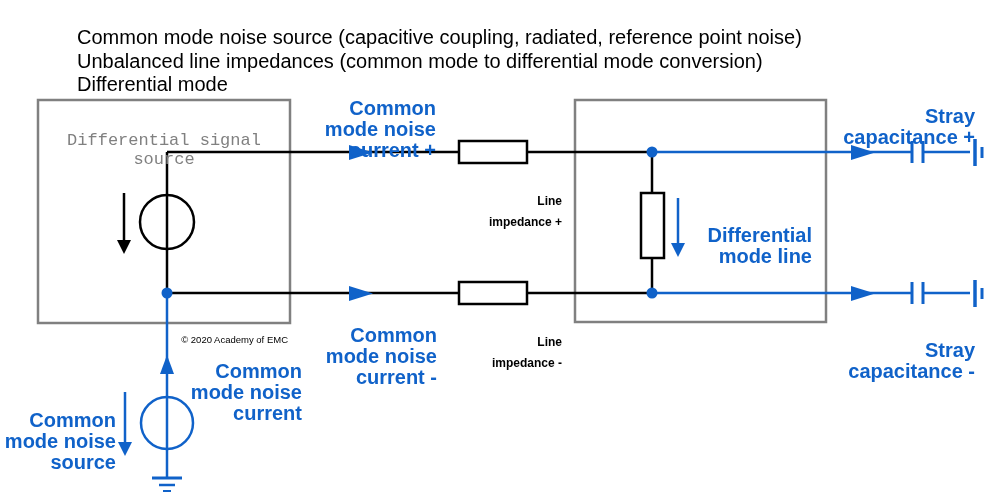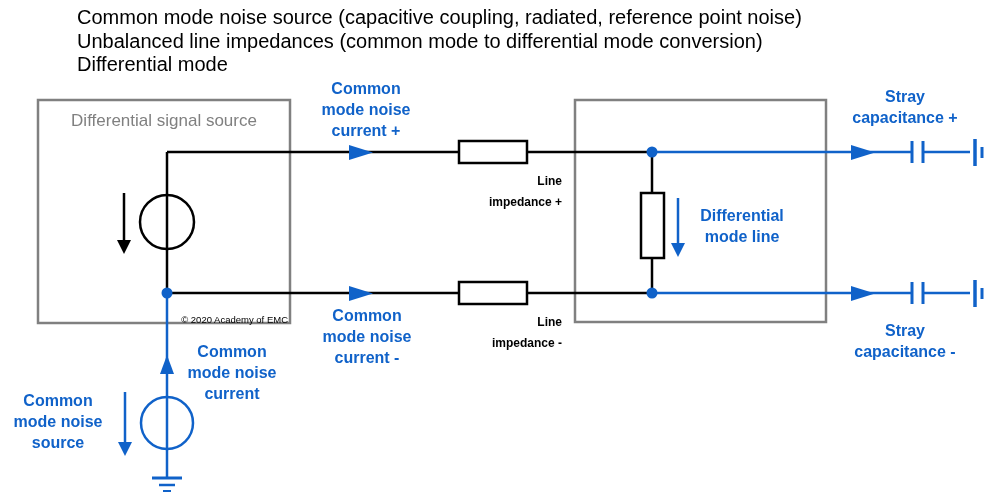--- a/index.html
+++ b/index.html
@@ -12,35 +12,35 @@
     font-family:"Liberation Sans","DejaVu Sans",sans-serif;
     background:#ffffff;
   }
   .canvas{
     position:relative;
     width:1000px;height:504px;
     background:#ffffff;
     overflow:hidden;
   }
   .canvas svg{position:absolute;left:0;top:0;}
-  .txt{position:absolute;white-space:pre-line;}
+  .txt{position:absolute;white-space:pre-line;margin-top:20px;}
   .heading{
     left:77px;top:6px;
     font-size:20px;line-height:23.5px;
     color:var(--ink);
   }
   .boxtitle{
     font-size:17px;color:var(--gray);
     text-align:center;
   }
-  .boxtitle.src{left:38px;top:111px;width:252px;}
+  .boxtitle.src{left:38px;top:111px;width:252px;font-family:Liberation Mono, monospace;}
   .boxtitle.load{left:575px;top:112px;width:251px;}
   .bluelbl{
-    font-size:16px;line-height:21px;font-weight:bold;
-    color:var(--blue);text-align:center;
+    font-size:20px;line-height:21px;font-weight:bold;
+    color:var(--blue);text-align:right;
   }
   .blklbl{
     font-size:12px;line-height:20.5px;font-weight:bold;
     color:var(--ink);text-align:right;
   }
   .cmplus {left:296px;top:78px;width:140px;}
   .cmminus{left:297px;top:305px;width:140px;}
   .cmcur  {left:162px;top:341px;width:140px;}
   .cmsrc  {left:0px;top:390px;width:116px;}
   .dmn    {left:672px;top:205px;width:140px;}

